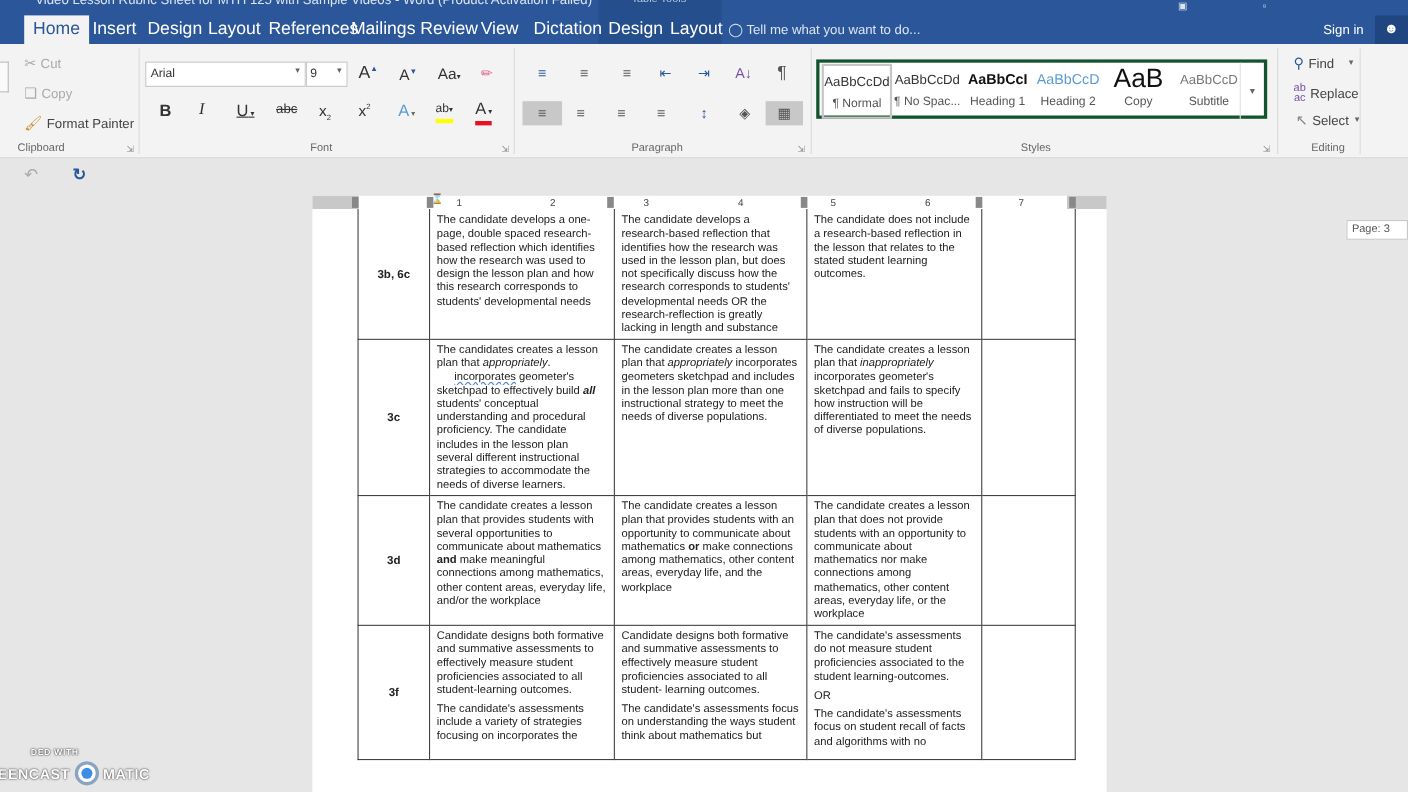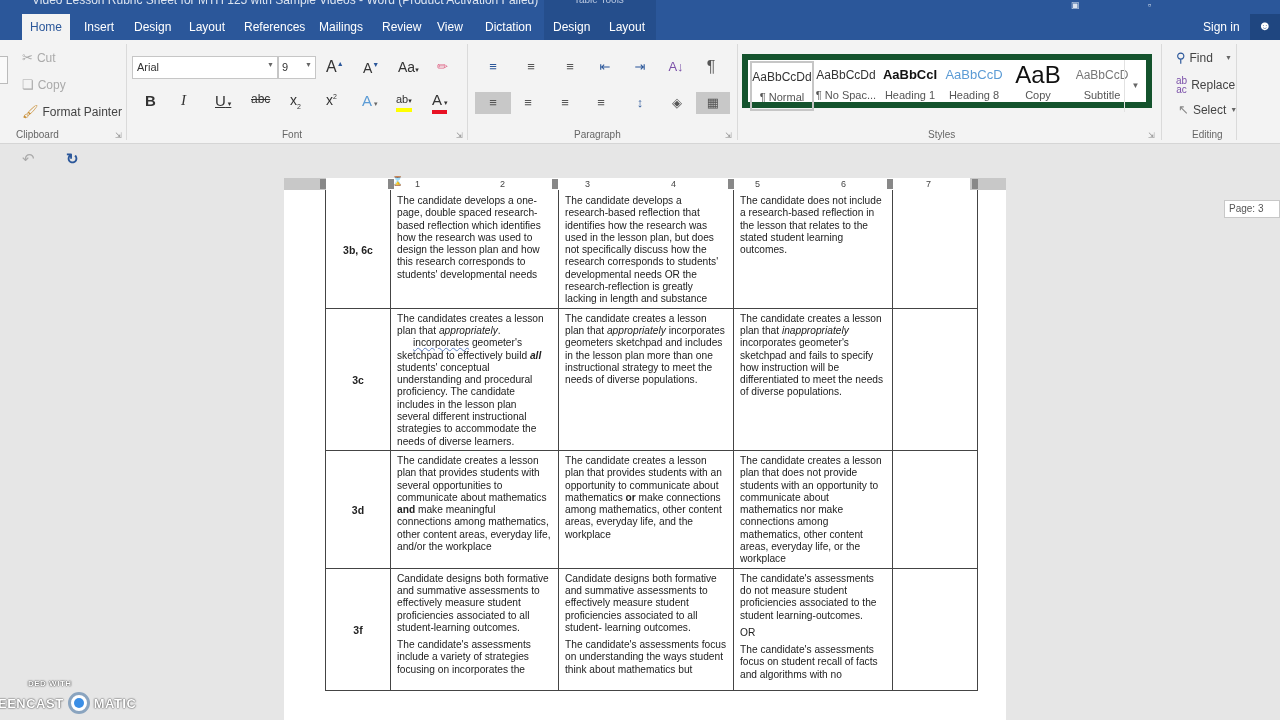--- a/index.html
+++ b/index.html
@@ -3,40 +3,40 @@
 <meta charset="utf-8">
 <style>
   * { box-sizing: border-box; margin: 0; padding: 0; }
   body { width: 1280px; height: 720px; overflow: hidden; background: #e6e6e6; font-family: "Liberation Sans", sans-serif; position: relative; }
 
   
   .titlebar { position: absolute; left: 0; top: 0; width: 1280px; height: 40px; background: #2b579a; }
   .title-text { position: absolute; left: 32px; top: -7px; color: #dce4f0; font-size: 12px; white-space: nowrap; }
   .ctx-band { position: absolute; left: 544px; top: 0; width: 112px; height: 40px; background: #254e8c; }
   .ctx-label { position: absolute; left: 574px; top: -6px; color: #b8c7e0; font-size: 10px; }
-  .tab { position: absolute; top: 14px; height: 26px; line-height: 26px; color: #fff; font-size: 12px; padding: 0 8px; cursor: pointer; }
+  .tab { position: absolute; top: 14px; height: 26px; line-height: 26px; color: #fff; font-size: 16px; padding: 0 8px; cursor: pointer; }
   .tab.active { background: #f3f3f3; color: #2b579a; top: 14px; }
   .tellme { position: absolute; left: 662px; top: 14px; height: 26px; line-height: 26px; color: #dce4f0; font-size: 12px; }
   .signin { position: absolute; left: 1203px; top: 14px; height: 26px; line-height: 26px; color: #fff; font-size: 12px; }
   .share-band { position: absolute; left: 1250px; top: 14px; width: 30px; height: 26px; background: #1f4680; }
   .win-icons { position: absolute; top: 0; color: #dce4f0; font-size: 9px; }
 
   
   .ribbon { position: absolute; left: 0; top: 40px; width: 1280px; height: 104px; background: #f3f3f3; border-bottom: 1px solid #d5d5d5; }
   .group-label { position: absolute; top: 89px; font-size: 10px; color: #666; }
   .launcher { position: absolute; top: 91px; font-size: 8px; color: #888; }
   .divider { position: absolute; top: 4px; width: 1px; height: 96px; background: #dadada; }
   .rbtn { position: absolute; font-size: 12px; color: #444; white-space: nowrap; cursor: pointer; display: flex; align-items: center; gap: 4px; }
   .rbtn.disabled { color: #aaa; }
   .ico { display: inline-block; font-size: 13px; color: #555; text-align: center; }
   .font-box { position: absolute; left: 132px; top: 16px; width: 146px; height: 23px; background: #fff; border: 1px solid #c6c6c6; font-size: 11px; padding: 4px 4px; color: #333; }
   .size-box { position: absolute; left: 278px; top: 16px; width: 38px; height: 23px; background: #fff; border: 1px solid #c6c6c6; font-size: 11px; padding: 4px 3px; color: #333; }
   .dd { position: absolute; right: 3px; top: 4px; font-size: 7px; color: #666; }
   .fmt { position: absolute; top: 52px; font-size: 15px; color: #333; cursor: pointer; text-align: center; }
-  .styles-gallery { position: absolute; left: 742px; top: 14px; width: 410px; height: 54px; background: #fff; border: 6px solid #14532d; }
+  .styles-gallery { position: absolute; left: 742px; top: 14px; width: 410px; height: 54px; background: #fff; border: 3px solid #14532d; }
   .style-item { position: absolute; top: 1px; width: 64px; height: 50px; text-align: center; cursor: pointer; }
   .style-item.active { border: 2px solid #c6c6c6; }
   .style-sample { display: block; height: 28px; line-height: 28px; font-size: 12px; color: #333; white-space: nowrap; overflow: hidden; }
   .style-name { display: block; font-size: 11px; color: #555; white-space: nowrap; }
   .gallery-more { position: absolute; right: 0; top: 0; width: 22px; height: 52px; border-left: 1px solid #e2e2e2; font-size: 8px; color: #666; text-align: center; line-height: 52px; }
   .para-btn { position: absolute; width: 30px; height: 22px; text-align: center; line-height: 22px; font-size: 13px; color: #555; cursor: pointer; }
   .para-btn.sel { background: #c8c8c8; }
 
   
   .qa { position: absolute; top: 150px; font-size: 15px; cursor: pointer; }
@@ -81,20 +81,24 @@
   <span class="tab" style="left:126px;">Design</span>
   <span class="tab" style="left:181px;">Layout</span>
   <span class="tab" style="left:236px;">References</span>
   <span class="tab" style="left:311px;">Mailings</span>
   <span class="tab" style="left:374px;">Review</span>
   <span class="tab" style="left:429px;">View</span>
   <span class="tab" style="left:477px;">Dictation</span>
   <span class="tab" style="left:545px;">Design</span>
   <span class="tab" style="left:601px;">Layout</span>
 
+  <span class="tellme">
+    <span style="font-size:12px;">◯</span>
+    <span>Tell me what you want to do...</span>
+  </span>
   <span class="win-icons" style="left:1071px;">▣</span>
   <span class="win-icons" style="left:1148px;">▫</span>
   <span class="signin">Sign in</span>
   <div class="share-band">
     <span style="color:#fff;font-size:13px;position:absolute;left:8px;top:4px;">☻</span>
   </div>
 </div>
 
 <div class="ribbon">
 
@@ -167,21 +171,21 @@
     <div class="style-item" style="left:66px;">
       <span class="style-sample">AaBbCcDd</span>
       <span class="style-name">¶ No Spac...</span>
     </div>
     <div class="style-item" style="left:130px;">
       <span class="style-sample" style="font-weight:bold;font-size:13px;color:#111;">AaBbCcI</span>
       <span class="style-name">Heading 1</span>
     </div>
     <div class="style-item" style="left:194px;">
       <span class="style-sample" style="color:#5b9bd5;font-size:13px;">AaBbCcD</span>
-      <span class="style-name">Heading 8</span>
+      <span class="style-name">Heading 2</span>
     </div>
     <div class="style-item" style="left:258px;">
       <span class="style-sample" style="font-size:24px;color:#111;">AaB</span>
       <span class="style-name">Copy</span>
     </div>
     <div class="style-item" style="left:322px;">
       <span class="style-sample" style="color:#777;">AaBbCcD</span>
       <span class="style-name">Subtitle</span>
     </div>
     <div class="gallery-more">▼</div>

